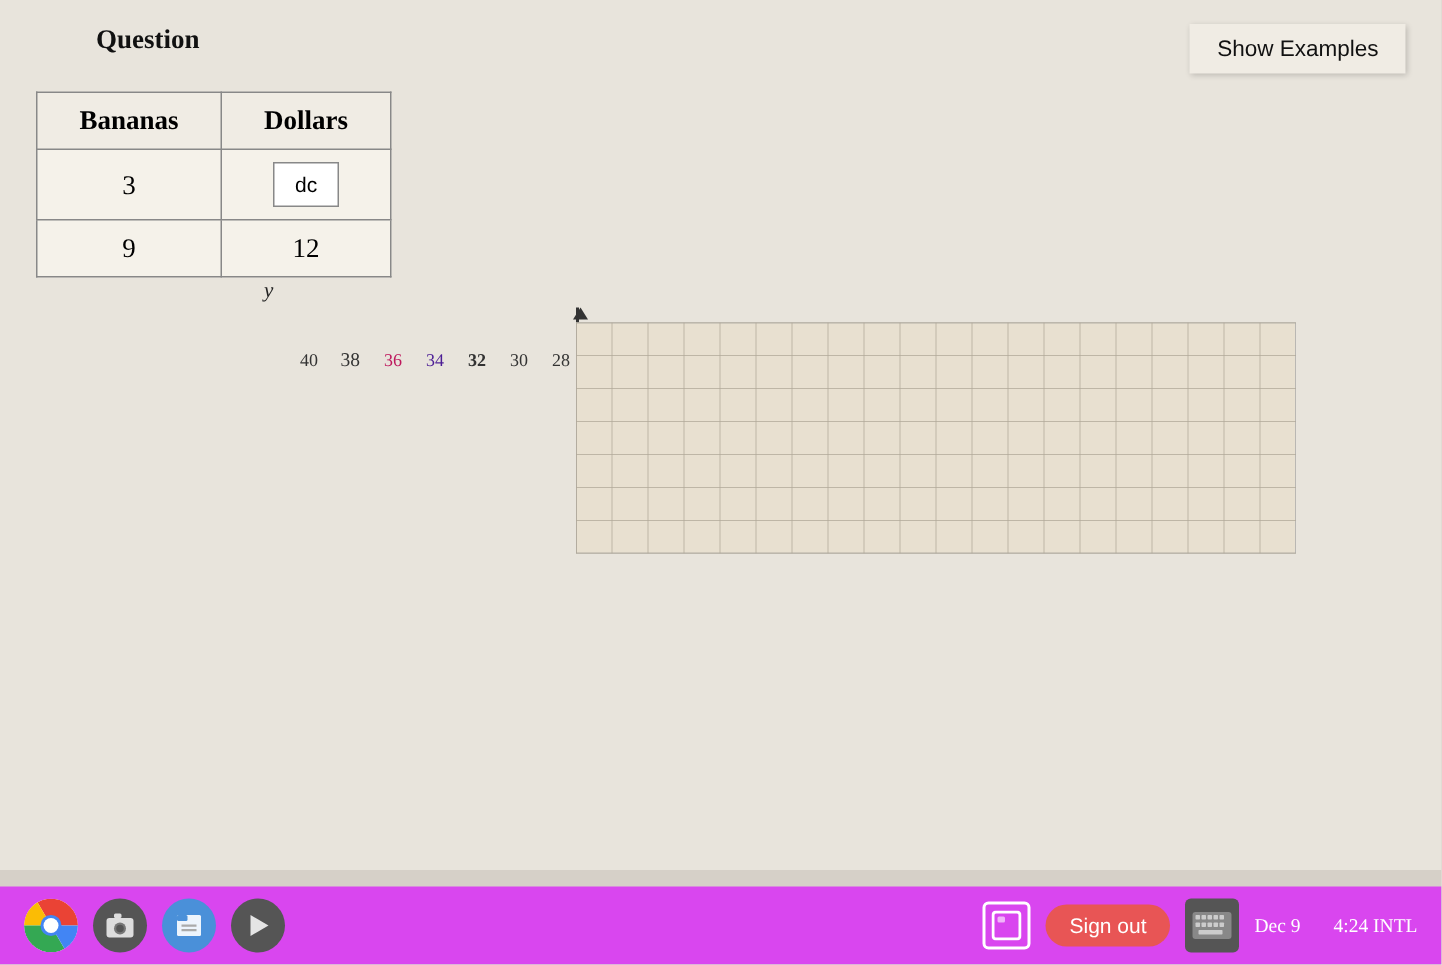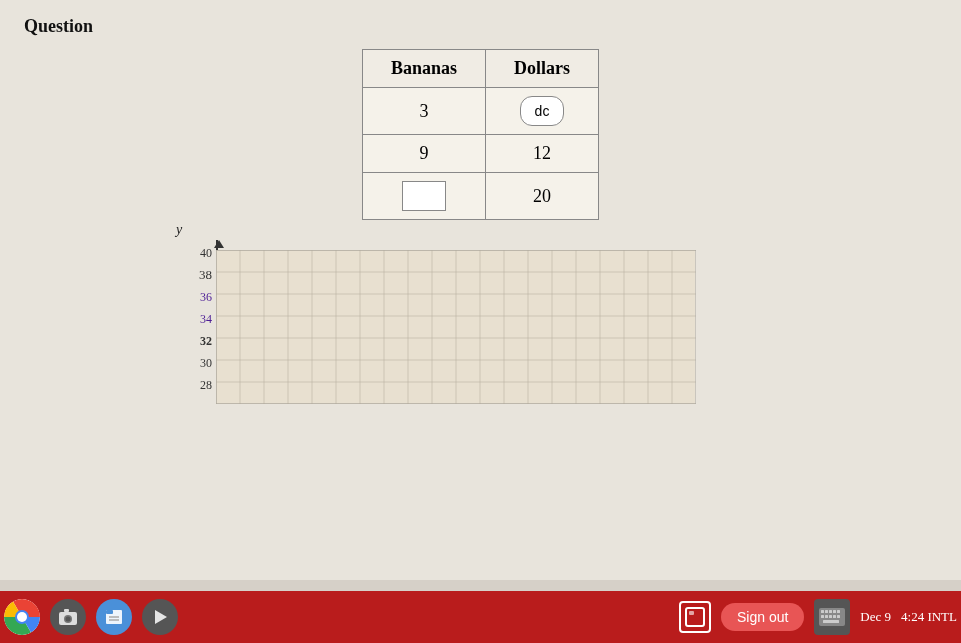--- a/index.html
+++ b/index.html
@@ -20,20 +20,21 @@
       position: relative;
       padding: 16px 24px;
     }
 
     
     .header-row {
       display: flex;
       align-items: flex-start;
       justify-content: space-between;
       margin-bottom: 12px;
+      margin-left: 40px;
     }
 
     .question-label {
       font-size: 18px;
       font-weight: bold;
       color: #111;
     }
 
     .header-buttons {
       display: flex;
@@ -88,21 +89,20 @@
       font-size: 16px;
       color: #111;
       line-height: 1.5;
       max-width: 800px;
       margin-bottom: 20px;
     }
 
     
     .table-container {
       display: flex;
-      justify-content: center;
       margin-bottom: 20px;
     }
 
     .ratio-table {
       border-collapse: collapse;
       background: #f5f2ea;
       border: 1.5px solid #888;
     }
 
     .ratio-table th, .ratio-table td {
@@ -169,25 +169,25 @@
       display: block;
     }
 
     
     .taskbar {
       position: absolute;
       bottom: 0;
       left: 0;
       width: 100%;
       height: 52px;
-      background: #b91c1c;
+      background: #d946ef;
       display: flex;
       align-items: center;
       justify-content: space-between;
-      padding: 0 4px;
+      padding: 0 16px;
     }
 
     .taskbar-left {
       display: flex;
       align-items: center;
       gap: 10px;
     }
 
     .taskbar-icon {
       width: 36px;
@@ -239,79 +239,75 @@
     }
 
     .taskbar-date {
       color: #fff;
       font-size: 13px;
     }
 
     .taskbar-time {
       color: #fff;
       font-size: 13px;
+      margin-left: 12px;
     }
 
     .keyboard-icon-bg {
       background: #555;
       border-radius: 4px;
     }
   </style>
 </head>
 <body>
 
 <div class="main-content">
 
   <div class="header-row">
     <span class="question-label">Question</span>
     <div class="header-buttons">
+      <button class="show-examples-btn">Show Examples</button>
     </div>
   </div>
 
 
   <div class="table-container">
     <table class="ratio-table">
       <thead>
         <tr>
           <th>Bananas</th>
           <th>Dollars</th>
         </tr>
       </thead>
       <tbody>
         <tr>
           <td>3</td>
           <td>
-            <input class="input-cell" value="dc" type="text" style="font-size: 14px; border-radius: 12px;">
+            <input class="input-cell" value="dc" type="text" style="font-size: 14px;">
           </td>
         </tr>
         <tr>
           <td>9</td>
           <td>12</td>
         </tr>
-        <tr>
-          <td>
-            <input class="empty-input-cell" value="" type="text" style="">
-          </td>
-          <td>20</td>
-        </tr>
       </tbody>
     </table>
   </div>
 
   <div class="graph-area">
     <span class="y-axis-label">y</span>
     <div style="display:flex; align-items:flex-start;">
 
-      <div style="display:flex; flex-direction:column; align-items:flex-end; margin-right:4px; margin-top:2px;">
+      <div style="display:flex; flex-direction:row; align-items:flex-end; margin-right:4px; margin-top:2px;">
         <div class="y-label" style="height:22px; font-size:12px; color:#333; display:flex; align-items:center; justify-content:flex-end; width:28px; margin-bottom:0;">40</div>
         <div class="y-label" style="height:22px; font-size:13px; color:#333; display:flex; align-items:center; justify-content:flex-end; width:28px;">38</div>
-        <div class="y-label" style="height:22px; font-size:12px; color:#4c1d95; display:flex; align-items:center; justify-content:flex-end; width:28px;">36</div>
+        <div class="y-label" style="height:22px; font-size:12px; color:#be185d; display:flex; align-items:center; justify-content:flex-end; width:28px;">36</div>
         <div class="y-label" style="height:22px; font-size:12px; color:#4c1d95; display:flex; align-items:center; justify-content:flex-end; width:28px;">34</div>
         <div class="y-label" style="height:22px; font-size:12px; color:#333; display:flex; align-items:center; justify-content:flex-end; width:28px;font-weight:bold;">32</div>
-        <div class="y-label" style="height:22px; font-size:12px; color:#333; display:flex; align-items:center; justify-content:flex-end; width:28px;">30</div>
+        <div class="y-label" style="height:22px; font-size:12px; color:#333; display:flex; align-items:center; justify-content:flex-end; width:28px;margin-top:22px;">30</div>
         <div class="y-label" style="height:22px; font-size:12px; color:#333; display:flex; align-items:center; justify-content:flex-end; width:28px;">28</div>
       </div>
 
       <div style="display:flex; flex-direction:column; align-items:flex-start;">
 
         <div style="display:flex; align-items:center; margin-bottom:0;">
           <div style="width:2px; height:10px; background:#333; margin-left:0;"></div>
           <div style="width:0; height:0; border-left:5px solid transparent; border-right:5px solid transparent; border-bottom:8px solid #333; margin-left:-4px; margin-bottom:0; position:relative; top:-1px;"></div>
         </div>
 

